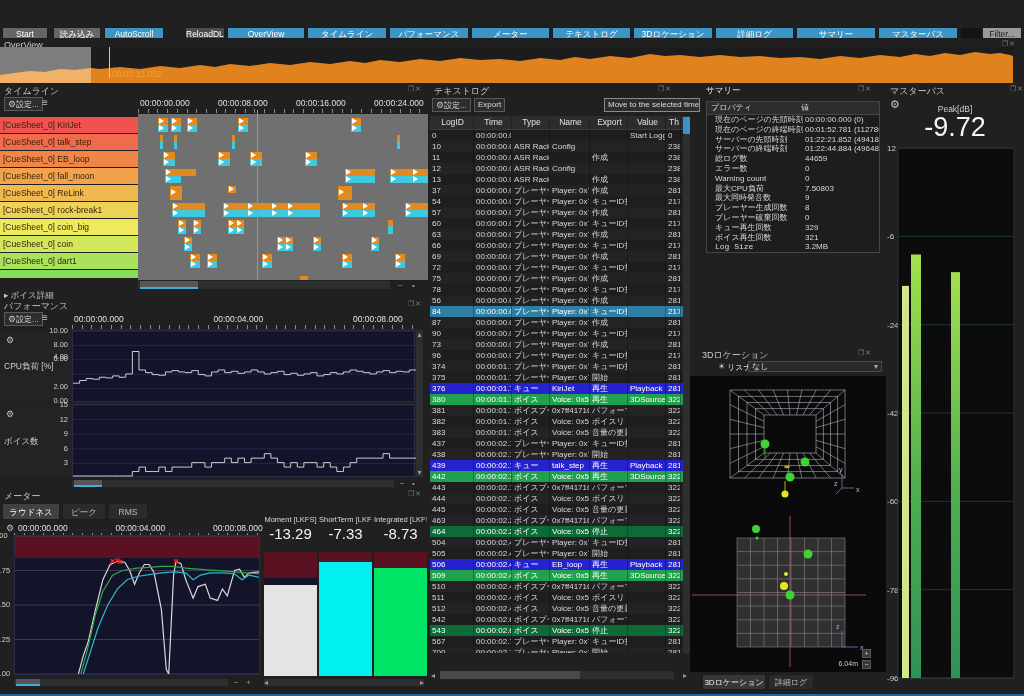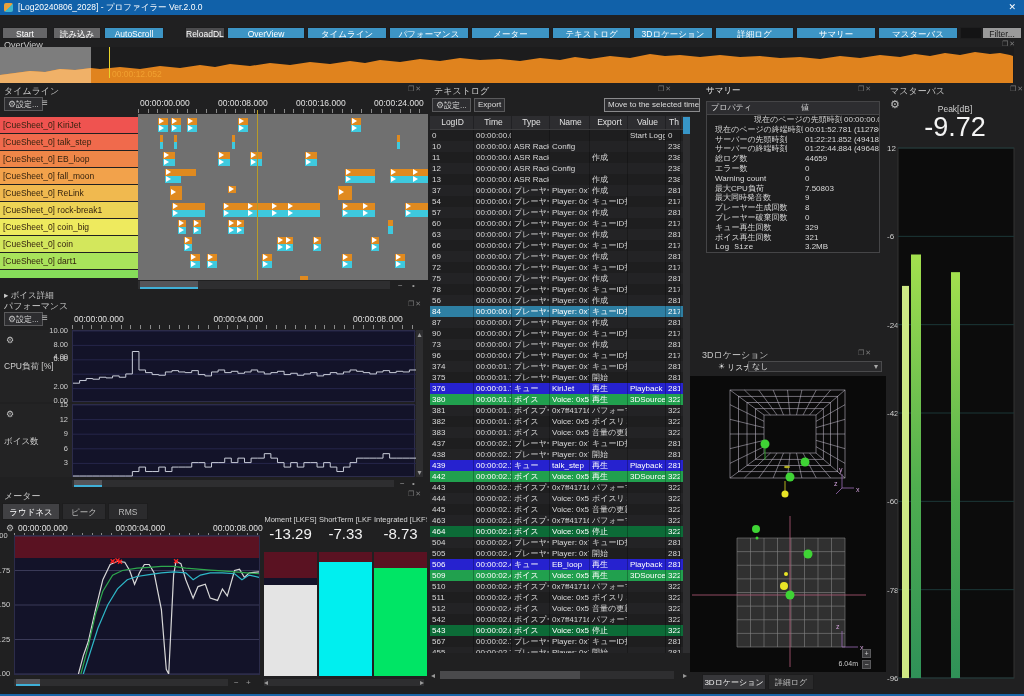--- a/index.html
+++ b/index.html
@@ -49,25 +49,20 @@
   .tab2.active{background:#37373a;color:#eee;}
   .mblab{font-size:8px;color:#cfcfcf;}
   .zoombtn{width:9px;height:9px;background:#3a3a3c;border:1px solid #5a5a5c;color:#ccc;font-size:7px;line-height:8px;text-align:center;box-sizing:border-box;}
   svg{display:block;}
 </style>
 </head>
 <body>
 
 <div id="app">
 
-  <div class="abs titlebar">
-    <div class="abs appicon"></div>
-    <span class="abs wintitle">[Log20240806_2028] - プロファイラー Ver.2.0.0</span>
-    <span class="abs winclose">✕</span>
-  </div>
 
 
   <div class="abs toolbar" id="toolbar">
       <div class="btn gray" style="left: 2px; width: 46px;">Start</div>
       <div class="btn gray" style="left: 53px; width: 48px;">読み込み</div>
       <div class="btn blue" style="left: 104px; width: 60px;">AutoScroll</div>
       <div class="btn darkgray" style="left: 185px; width: 40px;">ReloadDLL</div>
       <div class="btn blue" style="left: 227px; width: 78px;">OverView</div>
       <div class="btn blue" style="left: 307px; width: 80px;">タイムライン</div>
       <div class="btn blue" style="left: 389px; width: 80px;">パフォーマンス</div>
@@ -855,21 +850,21 @@
         <div class="logrow">
           <div class="lc" style="width: 44px;">567</div>
           <div class="lc" style="width: 38px;">00:00:02.762</div>
           <div class="lc" style="width: 38px;">プレーヤー</div>
           <div class="lc" style="width: 40px;">Player: 0x7ff</div>
           <div class="lc" style="width: 38px;">キューID指定</div>
           <div class="lc" style="width: 38px;"></div>
           <div class="lc" style="width: 15px;">281</div>
         </div>
         <div class="logrow alt">
-          <div class="lc" style="width: 44px;">455</div>
+          <div class="lc" style="width: 44px;">700</div>
           <div class="lc" style="width: 38px;">00:00:02.762</div>
           <div class="lc" style="width: 38px;">プレーヤー</div>
           <div class="lc" style="width: 40px;">Player: 0x7ff</div>
           <div class="lc" style="width: 38px;">開始</div>
           <div class="lc" style="width: 38px;"></div>
           <div class="lc" style="width: 15px;">281</div>
         </div>
       </div>
     <div class="abs sbtrack" style="left:255px;top:32px;width:7px;height:537px;">
       <div style="position:absolute;left:0;top:1px;width:7px;height:17px;background:#3796c8;"></div>
@@ -885,21 +880,21 @@
 
   <div class="abs" style="left:690px;top:84px;width:196px;height:264px;">
     <span class="abs sumtitle" style="left:16px;top:1px;">サマリー</span>
     <span class="abs picons" style="left:168px;top:1px;">❐✕</span>
     <div id="sum-table" style="position: absolute; left: 16px; top: 17px; width: 172px; height: 150px; border: 1px solid rgb(69, 69, 71); background: rgb(29, 29, 30);">
         <div class="sumrow" style="background: rgb(45, 45, 48); height: 12px; line-height: 12px; border-bottom: 1px solid rgb(69, 69, 71);">
           <div style="width: 88px; padding-left: 4px;">プロパティ</div>
           <div style="flex: 1 1 0%; padding-left: 2px;">値</div>
         </div>
         <div class="sumrow">
-          <div style="width: 88px; padding-left: 8px; overflow: hidden; white-space: nowrap; margin-left: 39px;">現在のページの先頭時刻</div>
+          <div style="width: 88px; padding-left: 8px; overflow: hidden; white-space: nowrap;">現在のページの先頭時刻</div>
           <div style="flex: 1 1 0%; padding-left: 2px; overflow: hidden; white-space: nowrap;">00:00:00.000 (0)</div>
         </div>
         <div class="sumrow">
           <div style="width: 88px; padding-left: 8px; overflow: hidden; white-space: nowrap;">現在のページの終端時刻</div>
           <div style="flex: 1 1 0%; padding-left: 2px; overflow: hidden; white-space: nowrap;">00:01:52.781 (112780632)</div>
         </div>
         <div class="sumrow">
           <div style="width: 88px; padding-left: 8px; overflow: hidden; white-space: nowrap;">サーバーの先頭時刻</div>
           <div style="flex: 1 1 0%; padding-left: 2px; overflow: hidden; white-space: nowrap;">01:22:21.852 (4941851608)</div>
         </div>

